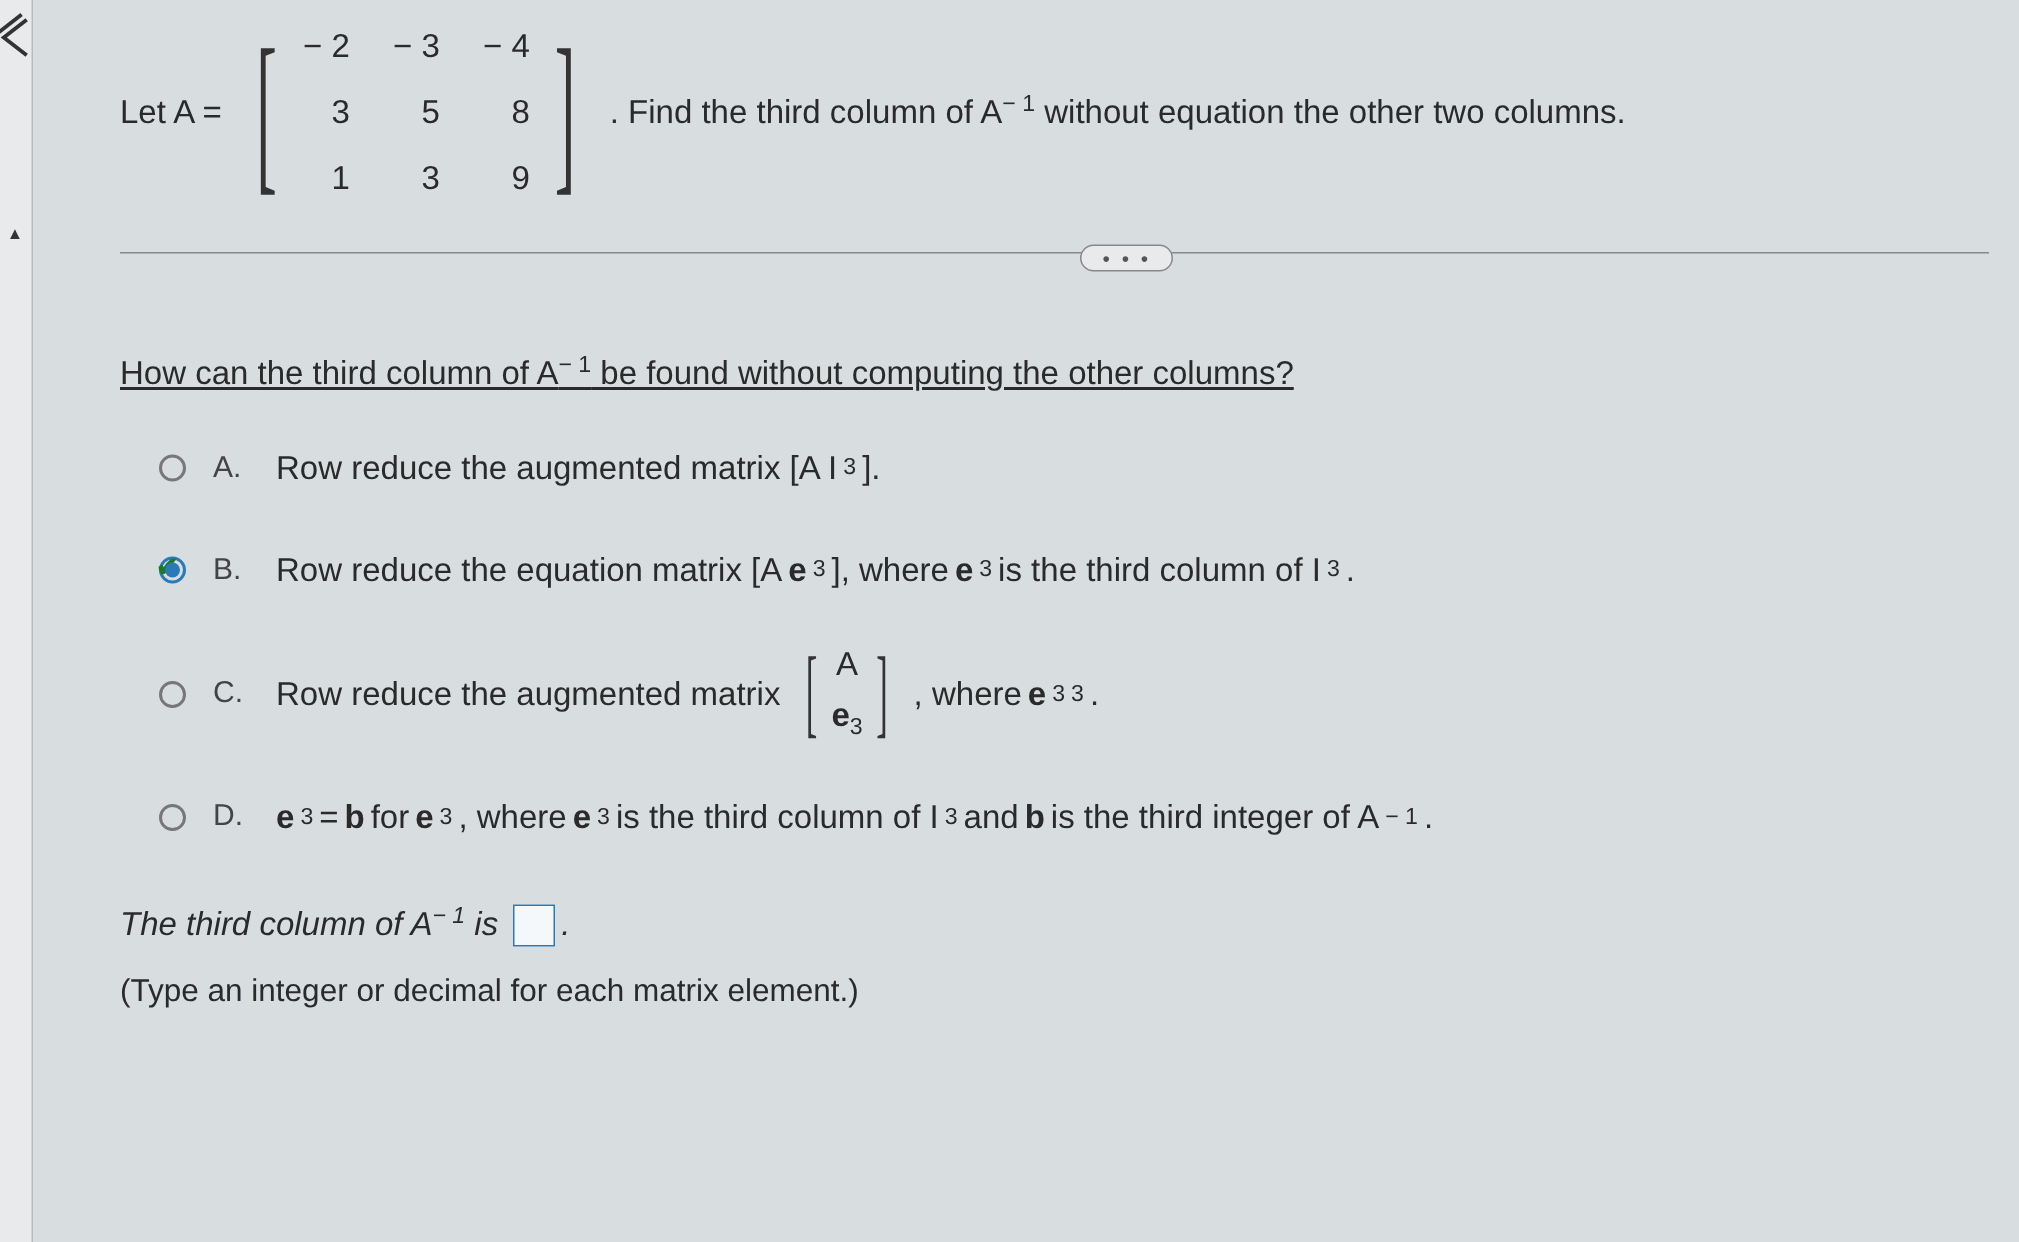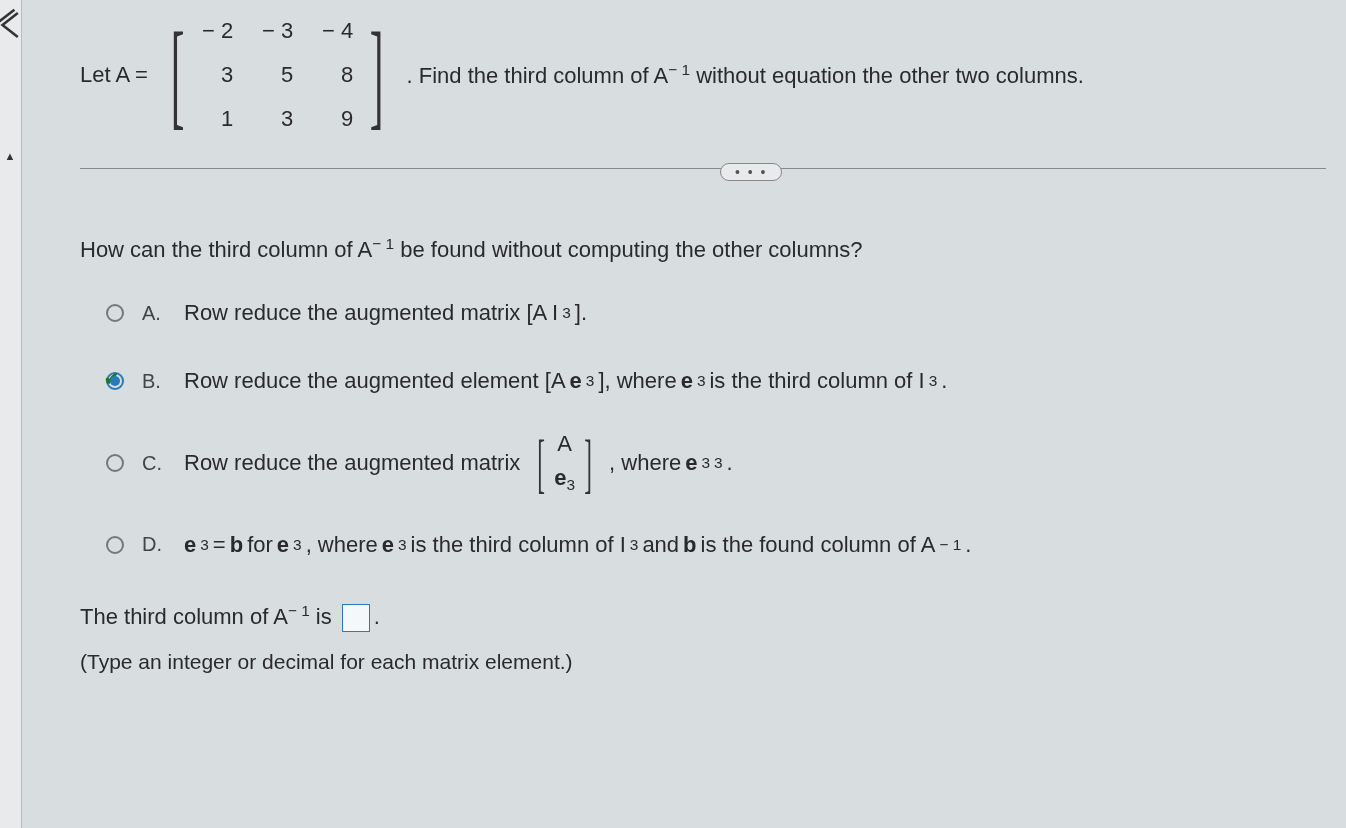--- a/index.html
+++ b/index.html
@@ -90,21 +90,21 @@
     display: inline-block;
     background: #e8eaec;
     border: 1px solid #888;
     border-radius: 12px;
     padding: 0 14px;
     font-size: 14px;
     color: #555;
     letter-spacing: 2px;
     cursor: pointer;
   }
-  .question2 { margin-top: 40px; }
+  .question2 { margin-top: 40px; text-decoration: underline; }
   .options { margin-top: 28px; }
   .option {
     display: flex;
     align-items: center;
     gap: 18px;
     margin: 24px 0 24px 26px;
     min-height: 44px;
   }
   .radio {
     width: 18px;
@@ -152,20 +152,21 @@
     font-size: 66px;
     font-weight: 100;
     line-height: 0.85;
     transform: scaleX(0.35);
     color: #333;
     font-family: 'Times New Roman', serif;
   }
   .answer-line {
     margin-top: 35px;
     font-size: 22px;
+    font-style: italic;
   }
   .answer-box {
     display: inline-block;
     width: 28px;
     height: 28px;
     border: 1px solid #2a7ab9;
     background: #f4f8fb;
     vertical-align: middle;
     margin: 0 4px;
   }
@@ -228,21 +229,21 @@
           <span>].</span>
       </span>
     </div>
 
     <div class="option">
       <span class="radio selected">
         <span class="check">✔</span>
       </span>
       <span class="opt-label">B.</span>
       <span class="opt-text">
-        <span>Row reduce the augmented element [A </span>
+        <span>Row reduce the equation matrix [A </span>
           <b>e</b>
           <span class="sub">3</span>
           <span>], where </span>
           <b>e</b>
           <span class="sub">3</span>
           <span> is the third column of I</span>
           <span class="sub">3</span>
           <span>.</span>
       </span>
     </div>
@@ -279,21 +280,21 @@
           <span> for </span>
           <b>e</b>
           <span class="sub">3</span>
           <span>, where </span>
           <b>e</b>
           <span class="sub">3</span>
           <span> is the third column of I</span>
           <span class="sub">3</span>
           <span> and </span>
           <b>b</b>
-          <span> is the found column of A</span>
+          <span> is the third integer of A</span>
           <span class="sup">− 1</span>
           <span>.</span>
       </span>
     </div>
 
   </div>
 
   <div class="answer-line">
     <span>The third column of A</span><span class="sup">− 1</span><span> is </span><span class="answer-box"></span><span>.</span>
   </div>

